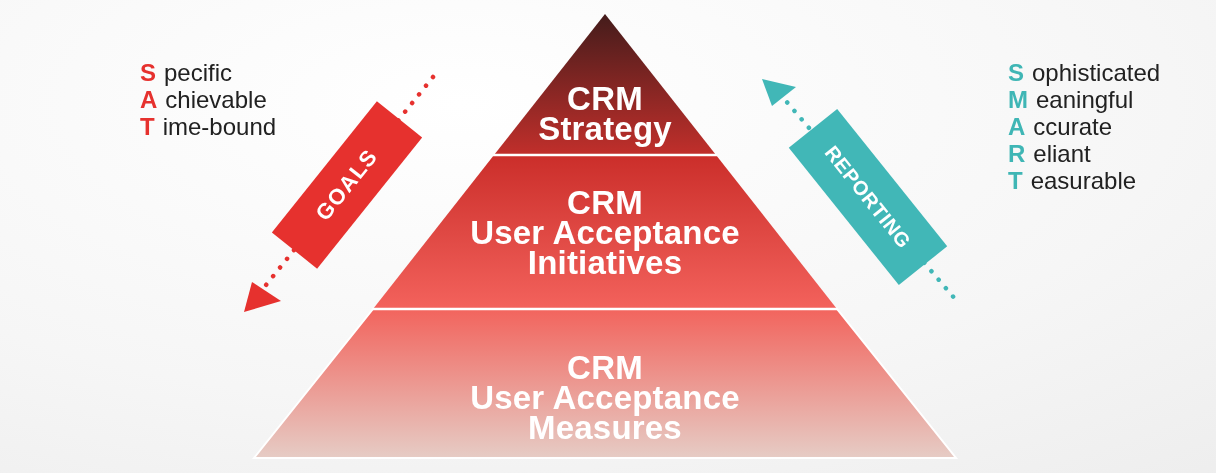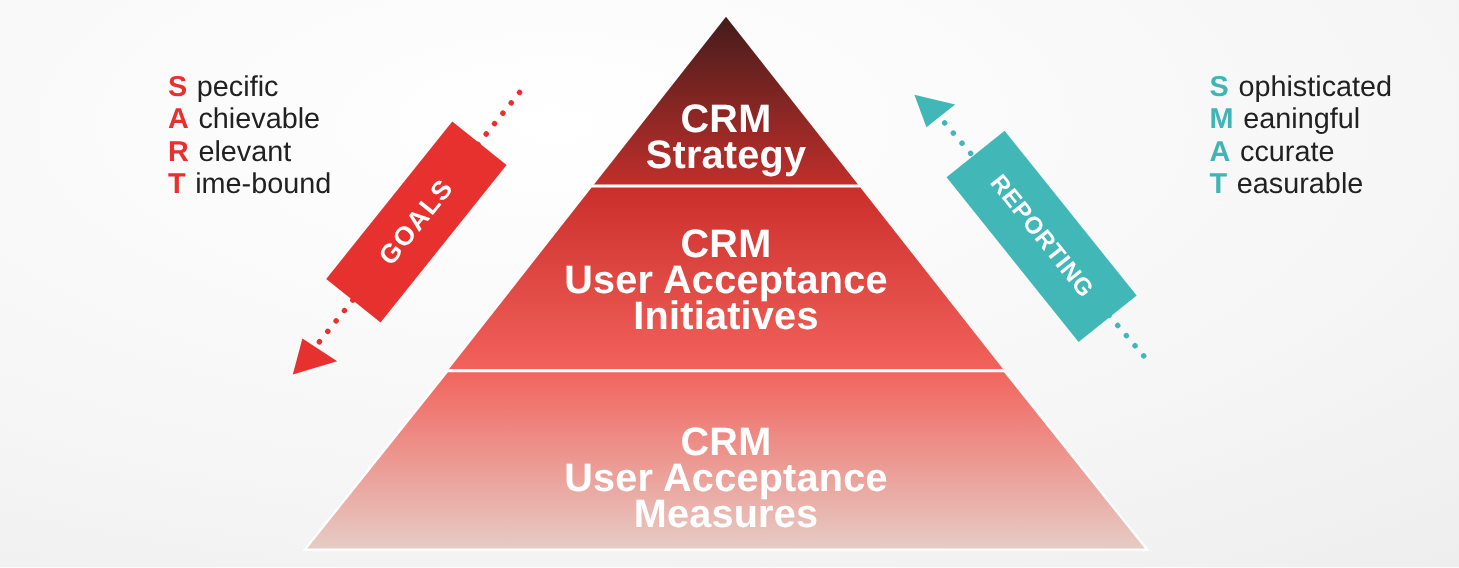--- a/index.html
+++ b/index.html
@@ -81,36 +81,36 @@
   </svg>
 
   <div class="acronym acronym-left">
     <div class="acr-row">
       <span class="acr-letter red">S</span><span class="acr-word">pecific</span>
     </div>
     <div class="acr-row">
       <span class="acr-letter red">A</span><span class="acr-word">chievable</span>
     </div>
     <div class="acr-row">
-      <span class="acr-letter red">R</span><span class="acr-word">elevant</span>
-    </div>
-    <div class="acr-row">
       <span class="acr-letter red">T</span><span class="acr-word">ime-bound</span>
     </div>
   </div>
 
   <div class="acronym acronym-right">
     <div class="acr-row">
       <span class="acr-letter teal">S</span><span class="acr-word">ophisticated</span>
     </div>
     <div class="acr-row">
       <span class="acr-letter teal">M</span><span class="acr-word">eaningful</span>
     </div>
     <div class="acr-row">
       <span class="acr-letter teal">A</span><span class="acr-word">ccurate</span>
+    </div>
+    <div class="acr-row">
+      <span class="acr-letter teal">R</span><span class="acr-word">eliant</span>
     </div>
     <div class="acr-row">
       <span class="acr-letter teal">T</span><span class="acr-word">easurable</span>
     </div>
   </div>
 
   <div class="pyr-label lvl1">
     <div>CRM</div>
     <div>Strategy</div>
   </div>

